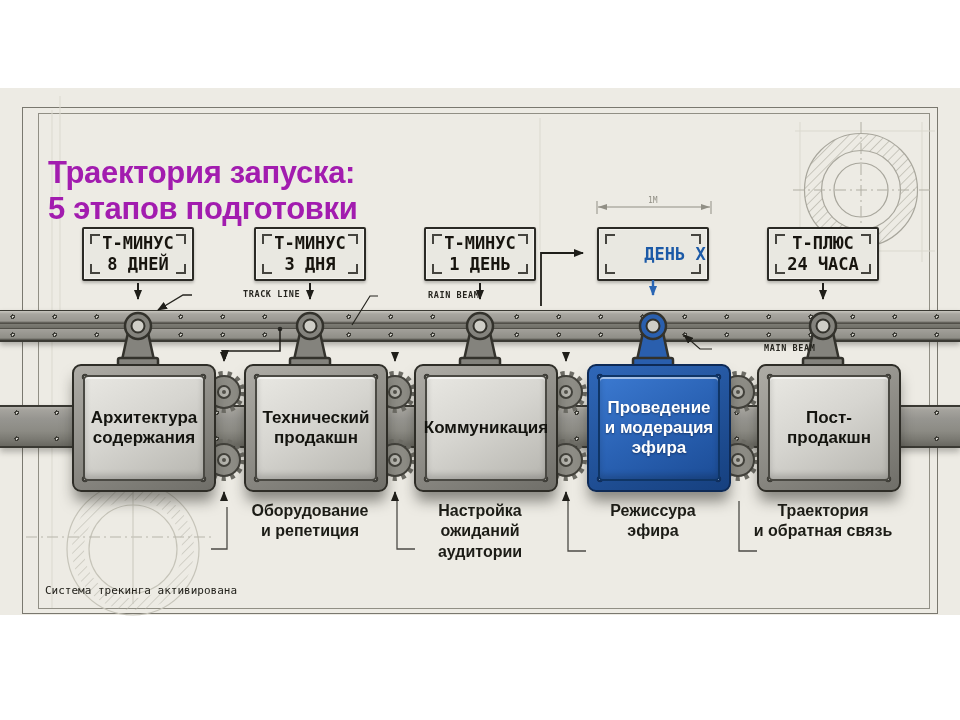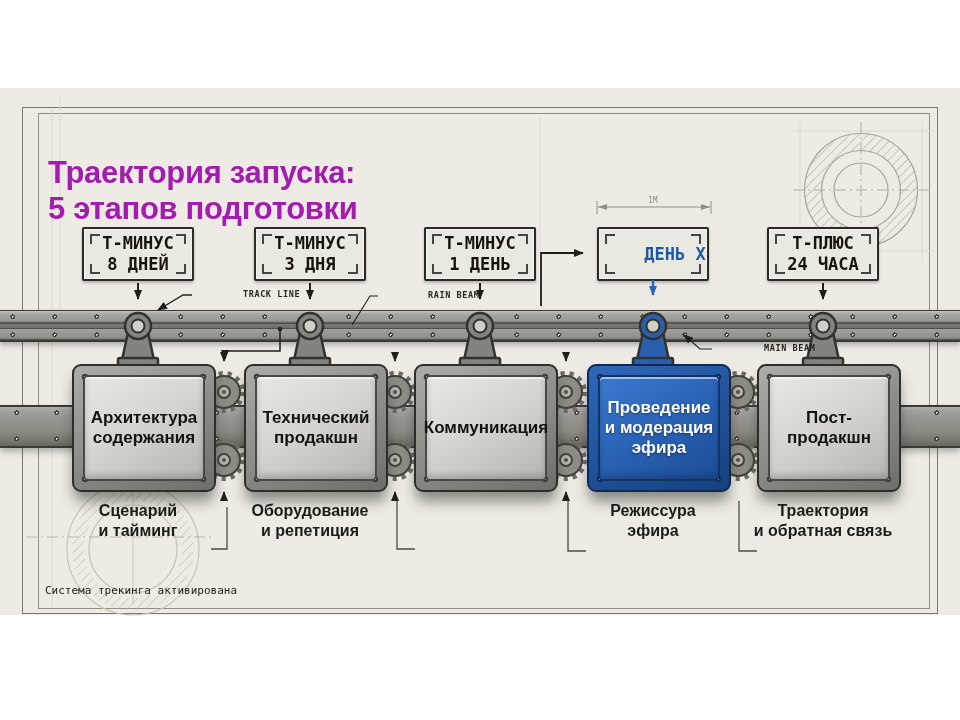--- a/index.html
+++ b/index.html
@@ -218,24 +218,25 @@
 эфира</span>
       </div>
   </div>
   <div class="mbox" style="left:757px">
     <div class="mbox-inner">
         <span>Пост-
 продакшн</span>
       </div>
   </div>
 
-  <div class="caption" style="left:60px">Сценарий
-и тайминг</div>
   <div class="caption" style="left:232px">Оборудование
 и репетиция</div>
+  <div class="caption" style="left:402px">Настройка
+ожиданий
+аудитории</div>
   <div class="caption" style="left:575px">Режиссура
 эфира</div>
   <div class="caption" style="left:745px">Траектория
 и обратная связь</div>
 
   <div class="ann" style="left:197px;top:289px">TRACK LINE</div>
   <div class="ann" style="left:382px;top:290px">RAIN BEAM</div>
   <div class="ann" style="left:718px;top:343px">MAIN BEAM</div>
 
   <div class="footer">Система трекинга активирована</div>

